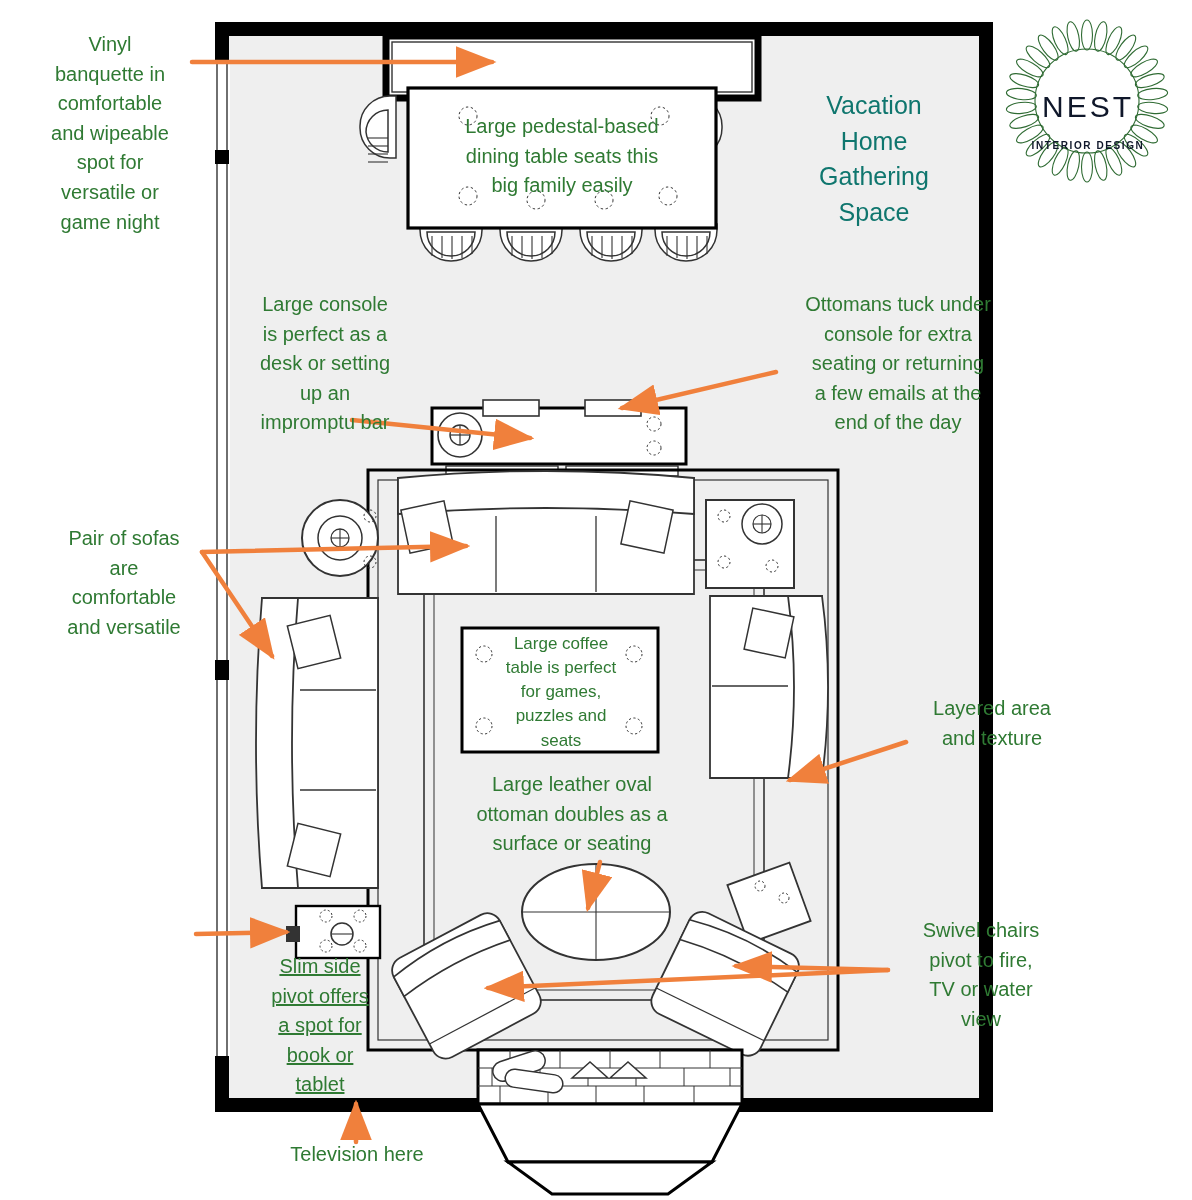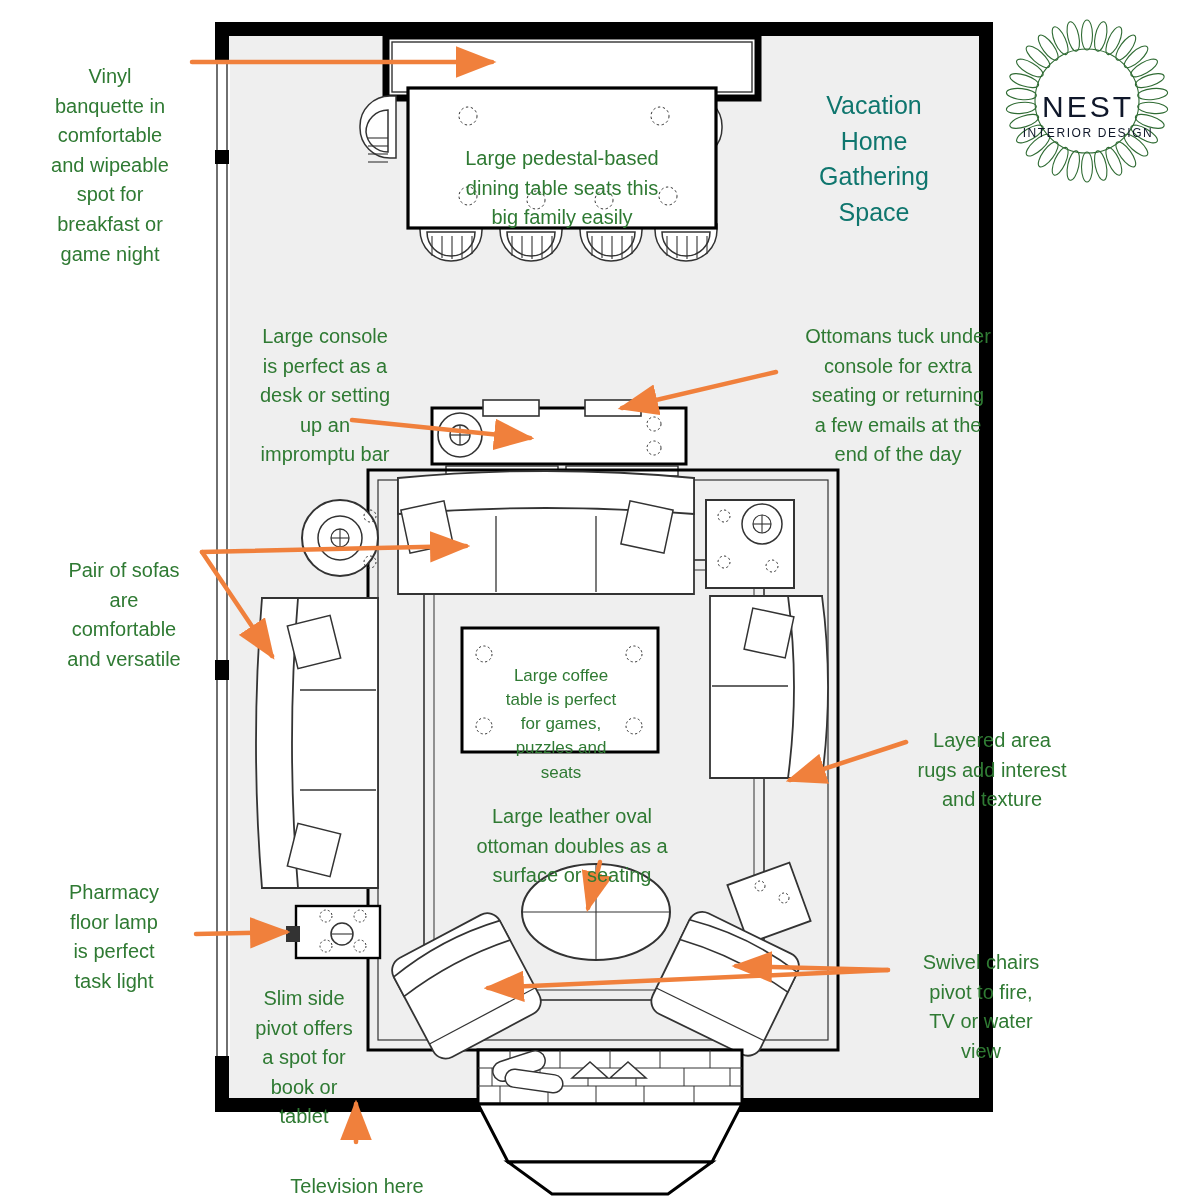--- a/index.html
+++ b/index.html
@@ -18,21 +18,20 @@
     position: absolute;
     inset: 0;
   }
   .anno {
     position: absolute;
     color: #2f7a33;
     font-size: 20px;
     line-height: 1.48;
     text-align: center;
     font-family: "Liberation Sans", sans-serif;
-    margin-top: 32px;
   }
   .anno.small {
     font-size: 17px;
     line-height: 1.42;
   }
   .title {
     position: absolute;
     color: #0f766e;
     font-size: 25px;
     line-height: 1.42;
@@ -61,24 +60,25 @@
     width: 140px;
     text-align: center;
     color: #0f172a;
   }
   .logo-main {
     font-size: 30px;
     letter-spacing: 3px;
     font-family: "Liberation Sans", sans-serif;
   }
   .logo-sub {
-    font-size: 12px;
+    font-size: 10px;
     letter-spacing: 1.6px;
-    margin-top: 2px;
+    margin-top: 16px;
     font-family: "Liberation Sans", sans-serif;
+    font-weight: bold;
   }
 </style>
 </head>
 <body>
 
 <div class="stage">
 
   <svg class="layer" viewBox="0 0 1192 1200">
     <defs>
       <marker id="arrowhead" markerWidth="9" markerHeight="7" refX="8" refY="3.5" orient="auto">
@@ -319,21 +319,21 @@
       <path d="M356 1142 L356 1104"></path>
     </g>
   </svg>
 
   <div class="anno" style="left:20px; top:30px; width:180px;">
     <div>Vinyl</div>
     <div>banquette in</div>
     <div>comfortable</div>
     <div>and wipeable</div>
     <div>spot for</div>
-    <div>breakfast or</div>
+    <div>versatile or</div>
     <div>game night</div>
   </div>
 
   <div class="anno" style="left:424px; top:112px; width:276px;">
     <div>Large pedestal-based</div>
     <div>dining table seats this</div>
     <div>big family easily</div>
   </div>
 
   <div class="title" style="left:778px; top:88px; width:192px;">
@@ -369,38 +369,31 @@
   <div class="anno small" style="left:470px; top:632px; width:182px;">
     <div>Large coffee</div>
     <div>table is perfect</div>
     <div>for games,</div>
     <div>puzzles and</div>
     <div>seats</div>
   </div>
 
   <div class="anno" style="left:892px; top:694px; width:200px;">
     <div>Layered area</div>
-    <div>rugs add interest</div>
     <div>and texture</div>
   </div>
 
   <div class="anno" style="left:448px; top:770px; width:248px;">
     <div>Large leather oval</div>
     <div>ottoman doubles as a</div>
     <div>surface or seating</div>
   </div>
 
-  <div class="anno" style="left:30px; top:846px; width:168px;">
-    <div>Pharmacy</div>
-    <div>floor lamp</div>
-    <div>is perfect</div>
-    <div>task light</div>
-  </div>
-
-  <div class="anno" style="left:224px; top:952px; width:160px;">
+
+  <div class="anno" style="left:240px; top:952px; width:160px;text-decoration:underline;">
     <div>Slim side</div>
     <div>pivot offers</div>
     <div>a spot for</div>
     <div>book or</div>
     <div>tablet</div>
   </div>
 
   <div class="anno" style="left:886px; top:916px; width:190px;">
     <div>Swivel chairs</div>
     <div>pivot to fire,</div>

